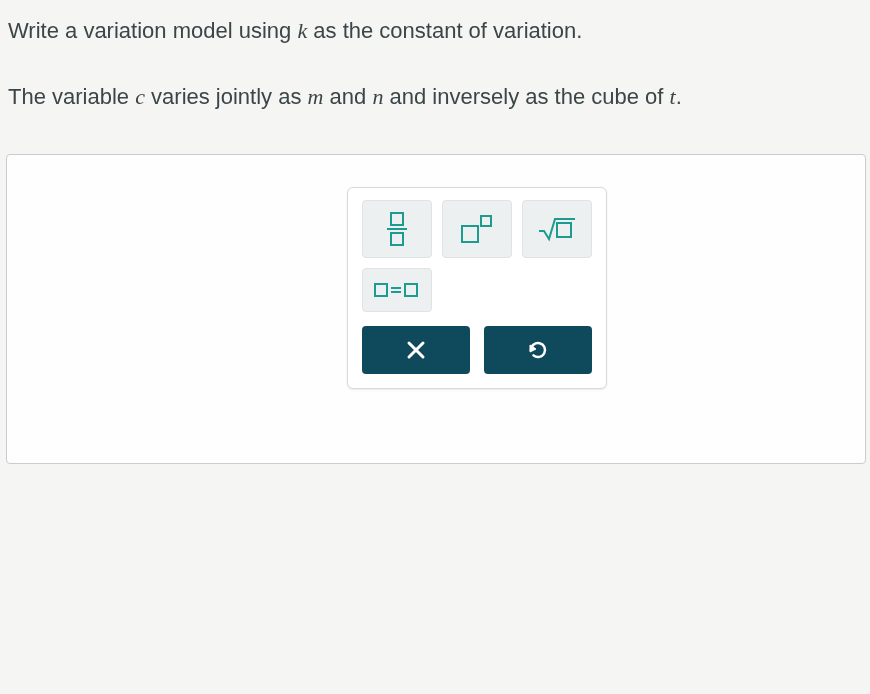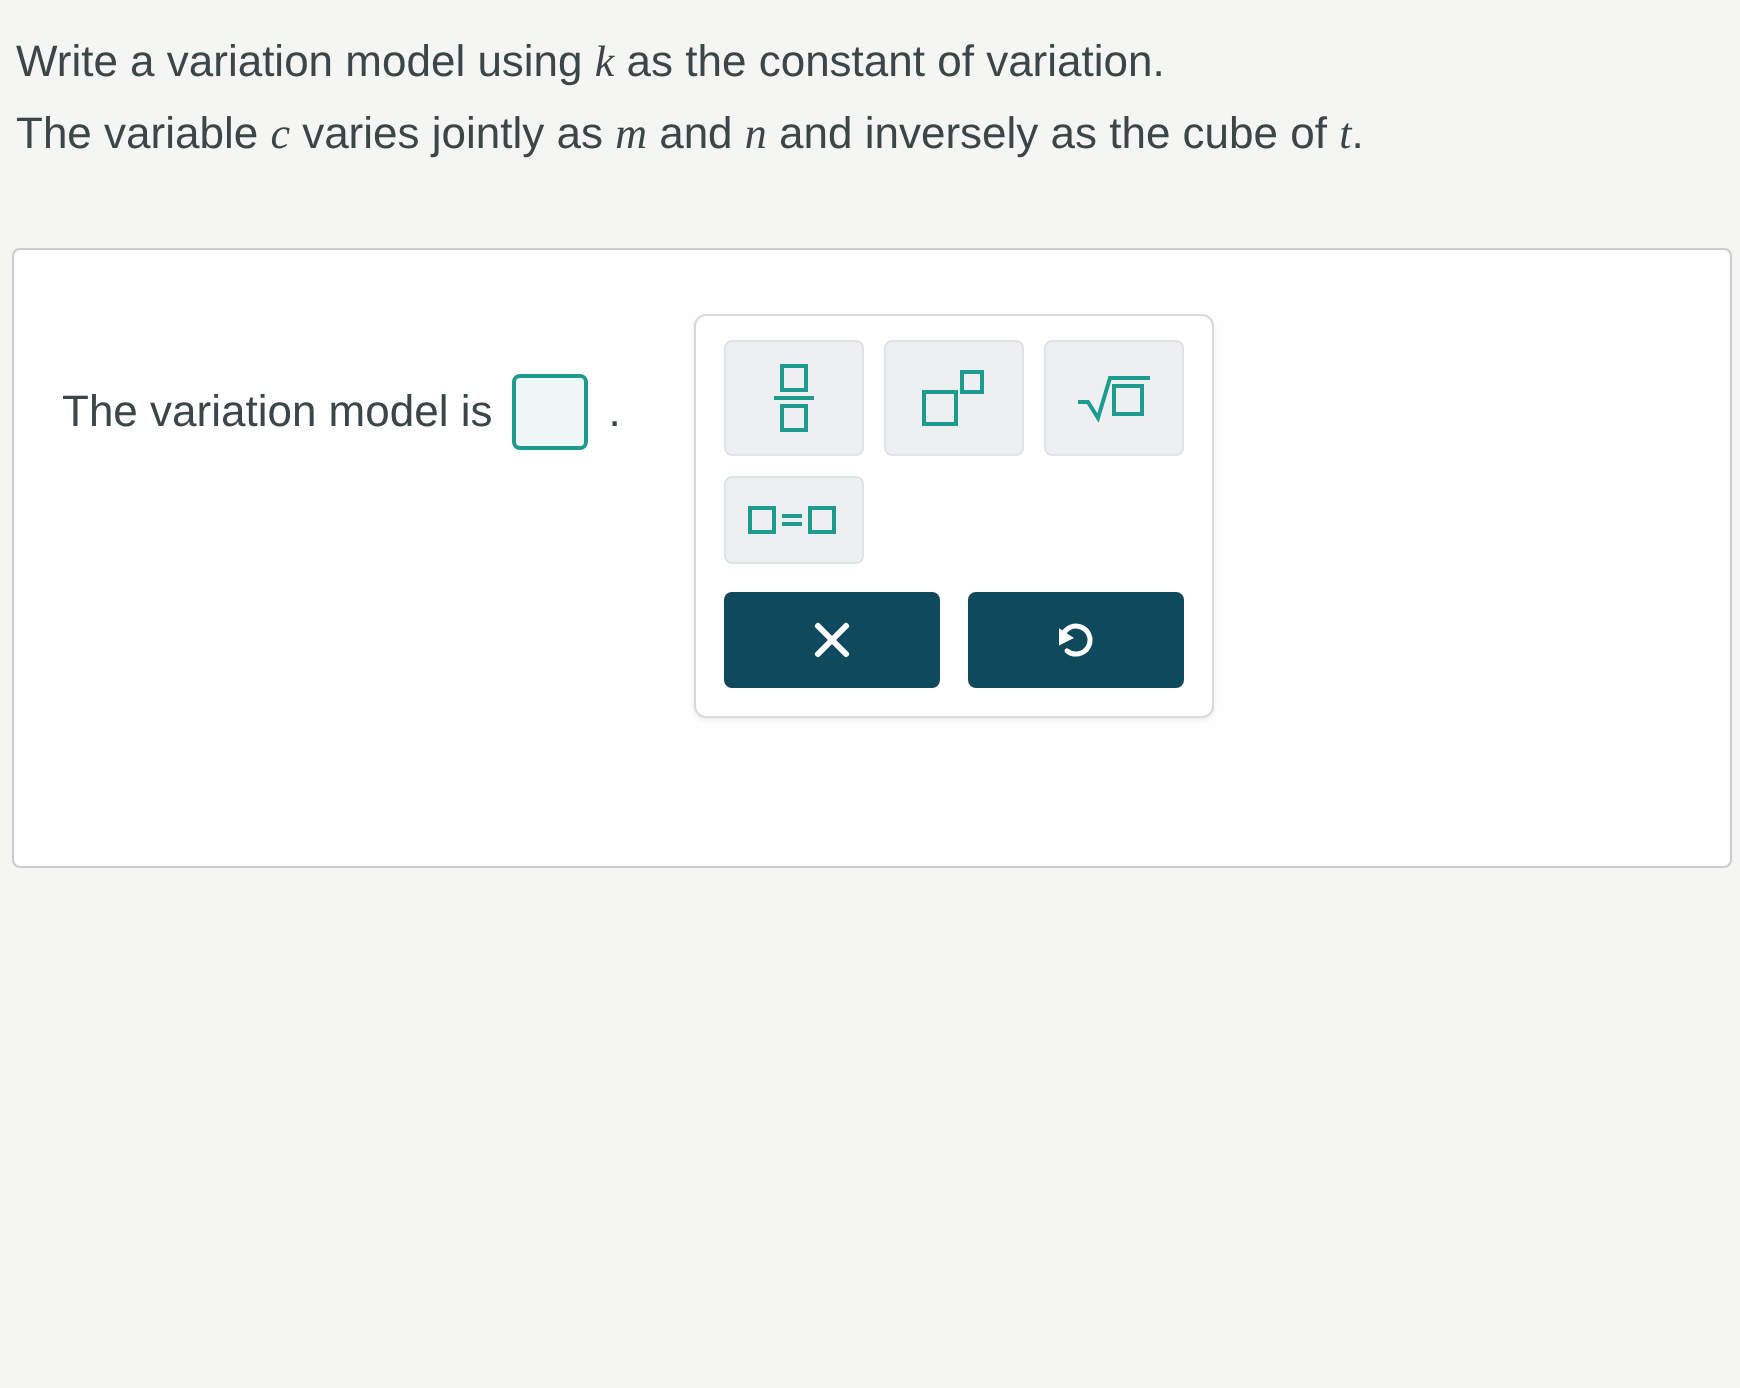--- a/index.html
+++ b/index.html
@@ -11,21 +11,21 @@
       width: 870px;
       height: 694px;
       font-family: Arial, Helvetica, sans-serif;
       background: #f5f5f3;
       color: #3a4548;
       padding: 18px 0 0 6px;
     }
     .question-line1 {
       font-size: 22px;
       color: #3c4548;
-      margin-bottom: 10px;
+      margin-bottom: 40px;
       padding-left: 2px;
     }
     .question-line2 {
       font-size: 22px;
       color: #3c4548;
       margin-bottom: 44px;
       padding-left: 2px;
     }
     .mathvar {
       font-style: italic;
@@ -130,25 +130,20 @@
 
 <div class="question-line1">
   <span>Write a variation model using </span><span class="mathvar">k</span><span> as the constant of variation.</span>
 </div>
 
 <div class="question-line2">
   <span>The variable </span><span class="mathvar">c</span><span> varies jointly as </span><span class="mathvar">m</span><span> and </span><span class="mathvar">n</span><span> and inversely as the cube of </span><span class="mathvar">t</span><span>.</span>
 </div>
 
 <div class="answer-panel">
-  <div class="model-prompt">
-    <span>The variation model is</span>
-    <span class="answer-box"></span>
-    <span class="period">.</span>
-  </div>
 
   <div class="palette">
     <div class="palette-row">
 
       <div class="tool-btn" title="fraction">
         <svg width="24" height="36" viewBox="0 0 24 36">
           <rect x="6" y="2" width="12" height="12" fill="none" stroke="#1d9b8e" stroke-width="2"></rect>
           <line x1="2" y1="18" x2="22" y2="18" stroke="#1d9b8e" stroke-width="2"></line>
           <rect x="6" y="22" width="12" height="12" fill="none" stroke="#1d9b8e" stroke-width="2"></rect>
         </svg>

